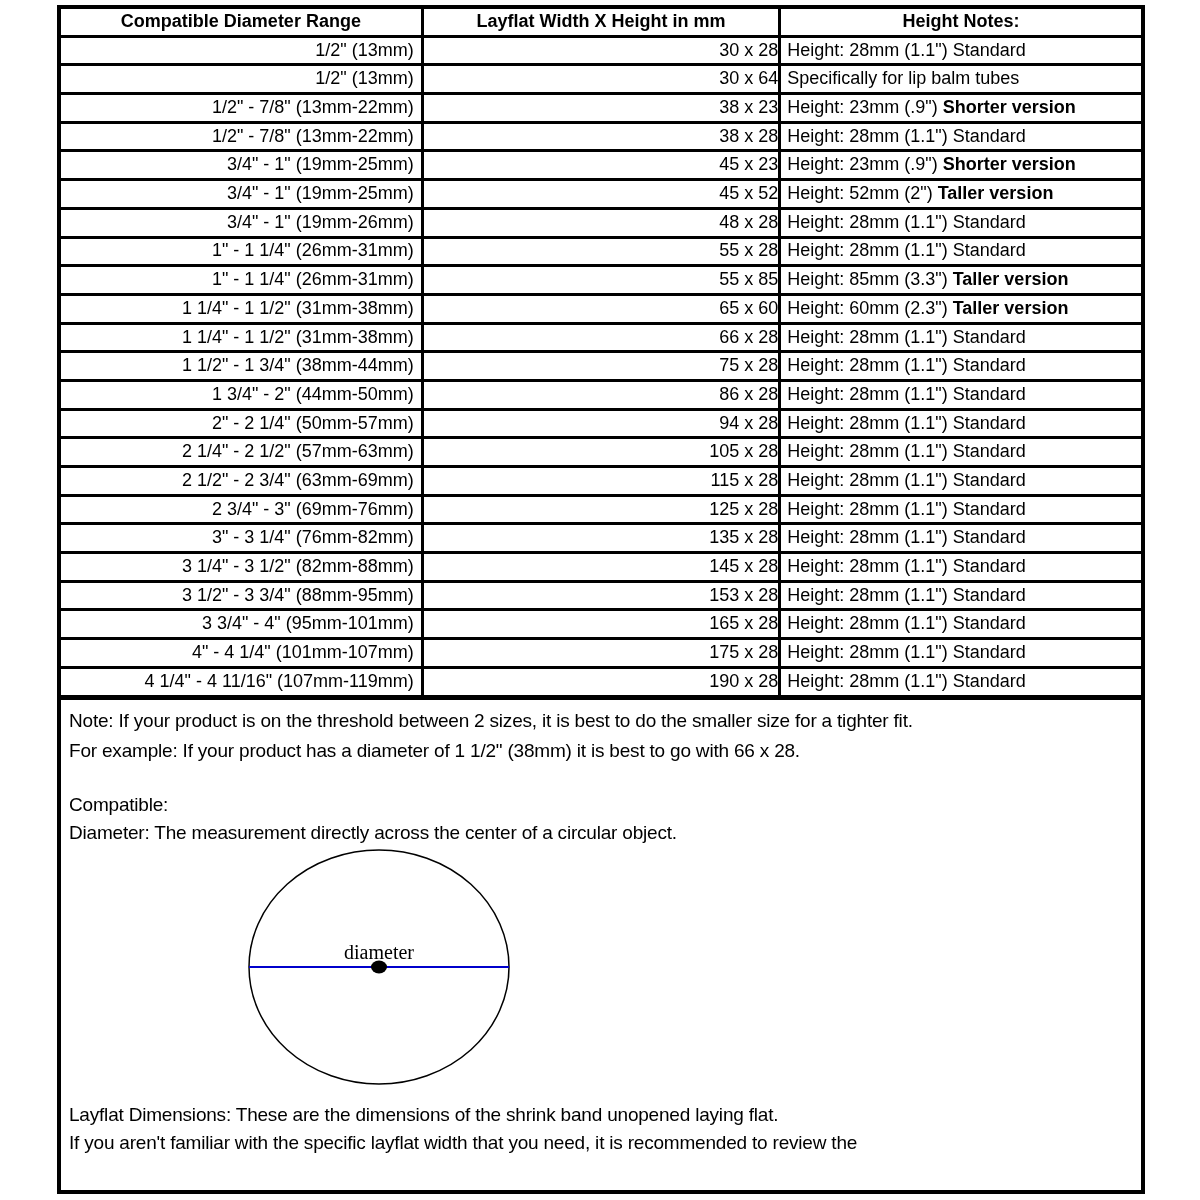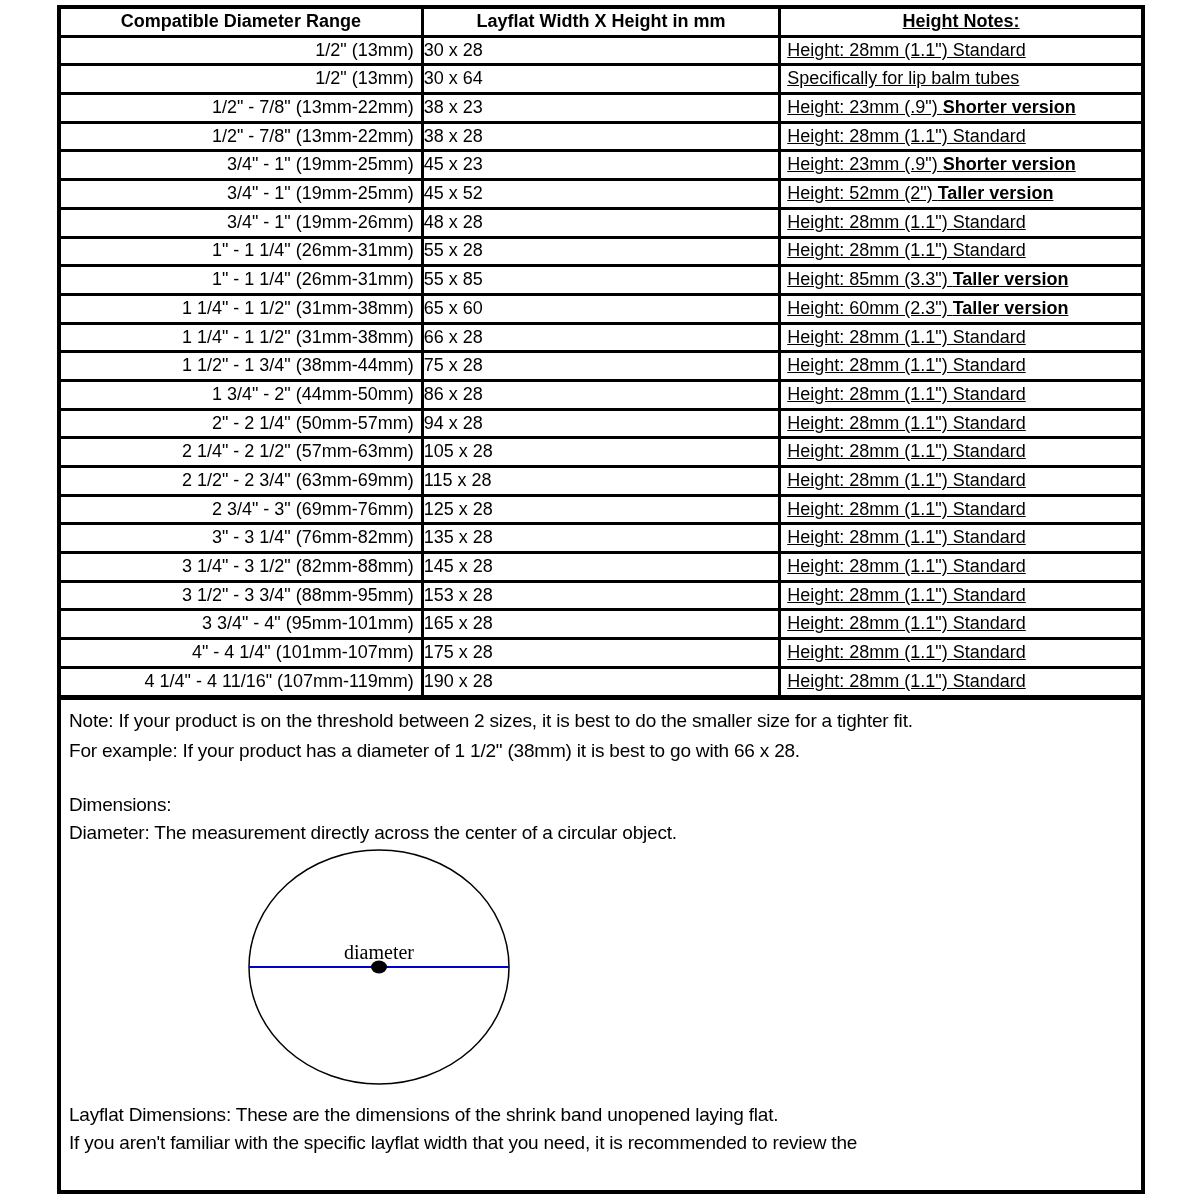--- a/index.html
+++ b/index.html
@@ -16,23 +16,23 @@
   }
   .size-table th, .size-table td {
     border:3px solid #000; height:25.7px; padding:0 0;
     font-size:18px; line-height:1.1; white-space:nowrap; overflow:hidden;
   }
   .size-table th { border-top:none; font-weight:bold; text-align:center; }
   .size-table col.c1 { width:33.45%; }
   .size-table col.c2 { width:33.10%; }
   .size-table col.c3 { width:33.45%; }
   .size-table th:first-child, .size-table td:first-child { border-left:none; }
-  .size-table th:last-child,  .size-table td:last-child  { border-right:none;text-decoration:underline; }
+  .size-table th:last-child,  .size-table td:last-child  { border-right:none; }
   .size-table td.c1 { text-align:right; padding-right:7px; }
-  .size-table td.c2 { text-align:left; }
+  .size-table td.c2 { text-align:right; }
   .size-table td.c3 { text-align:left; padding-left:6px; }
   .size-table tr:last-child td { border-bottom:5px solid #000; }
   .b { font-weight:bold; }
   .notes {
     position:relative; height:483px; font-size:19px;
   }
   .note-line {
     position:absolute; left:4px; margin:4px; white-space:nowrap; letter-spacing:-0.2px;
   }
   .nl1 { top:6px; }
@@ -183,21 +183,21 @@
             <td class="c1">4 1/4" - 4 11/16" (107mm-119mm)</td>
             <td class="c2">190 x 28</td>
             <td class="c3"><span>Height: 28mm (1.1") Standard</span></td>
           </tr>
         </tbody>
     </table>
 
     <div class="notes">
       <p class="note-line nl1">Note: If your product is on the threshold between 2 sizes, it is best to do the smaller size for a tighter fit.</p>
       <p class="note-line nl2">For example: If your product has a diameter of 1 1/2" (38mm) it is best to go with 66 x 28.</p>
-      <p class="note-line nl3">Dimensions:</p>
+      <p class="note-line nl3">Compatible:</p>
       <p class="note-line nl4">Diameter: The measurement directly across the center of a circular object.</p>
 
       <svg class="diagram" viewBox="0 0 266 240" width="266" height="240">
         <ellipse cx="133" cy="122" rx="130" ry="117" fill="none" stroke="#000000" stroke-width="1.5"></ellipse>
         <line x1="3" y1="122" x2="263" y2="122" stroke="#0000cc" stroke-width="2"></line>
         <ellipse cx="133" cy="122" rx="8" ry="6.5" fill="#000000"></ellipse>
         <text x="133" y="114" text-anchor="middle" fill="#000000">diameter</text>
       </svg>
 
       <p class="note-line nl5">Layflat Dimensions: These are the dimensions of the shrink band unopened laying flat.</p>

